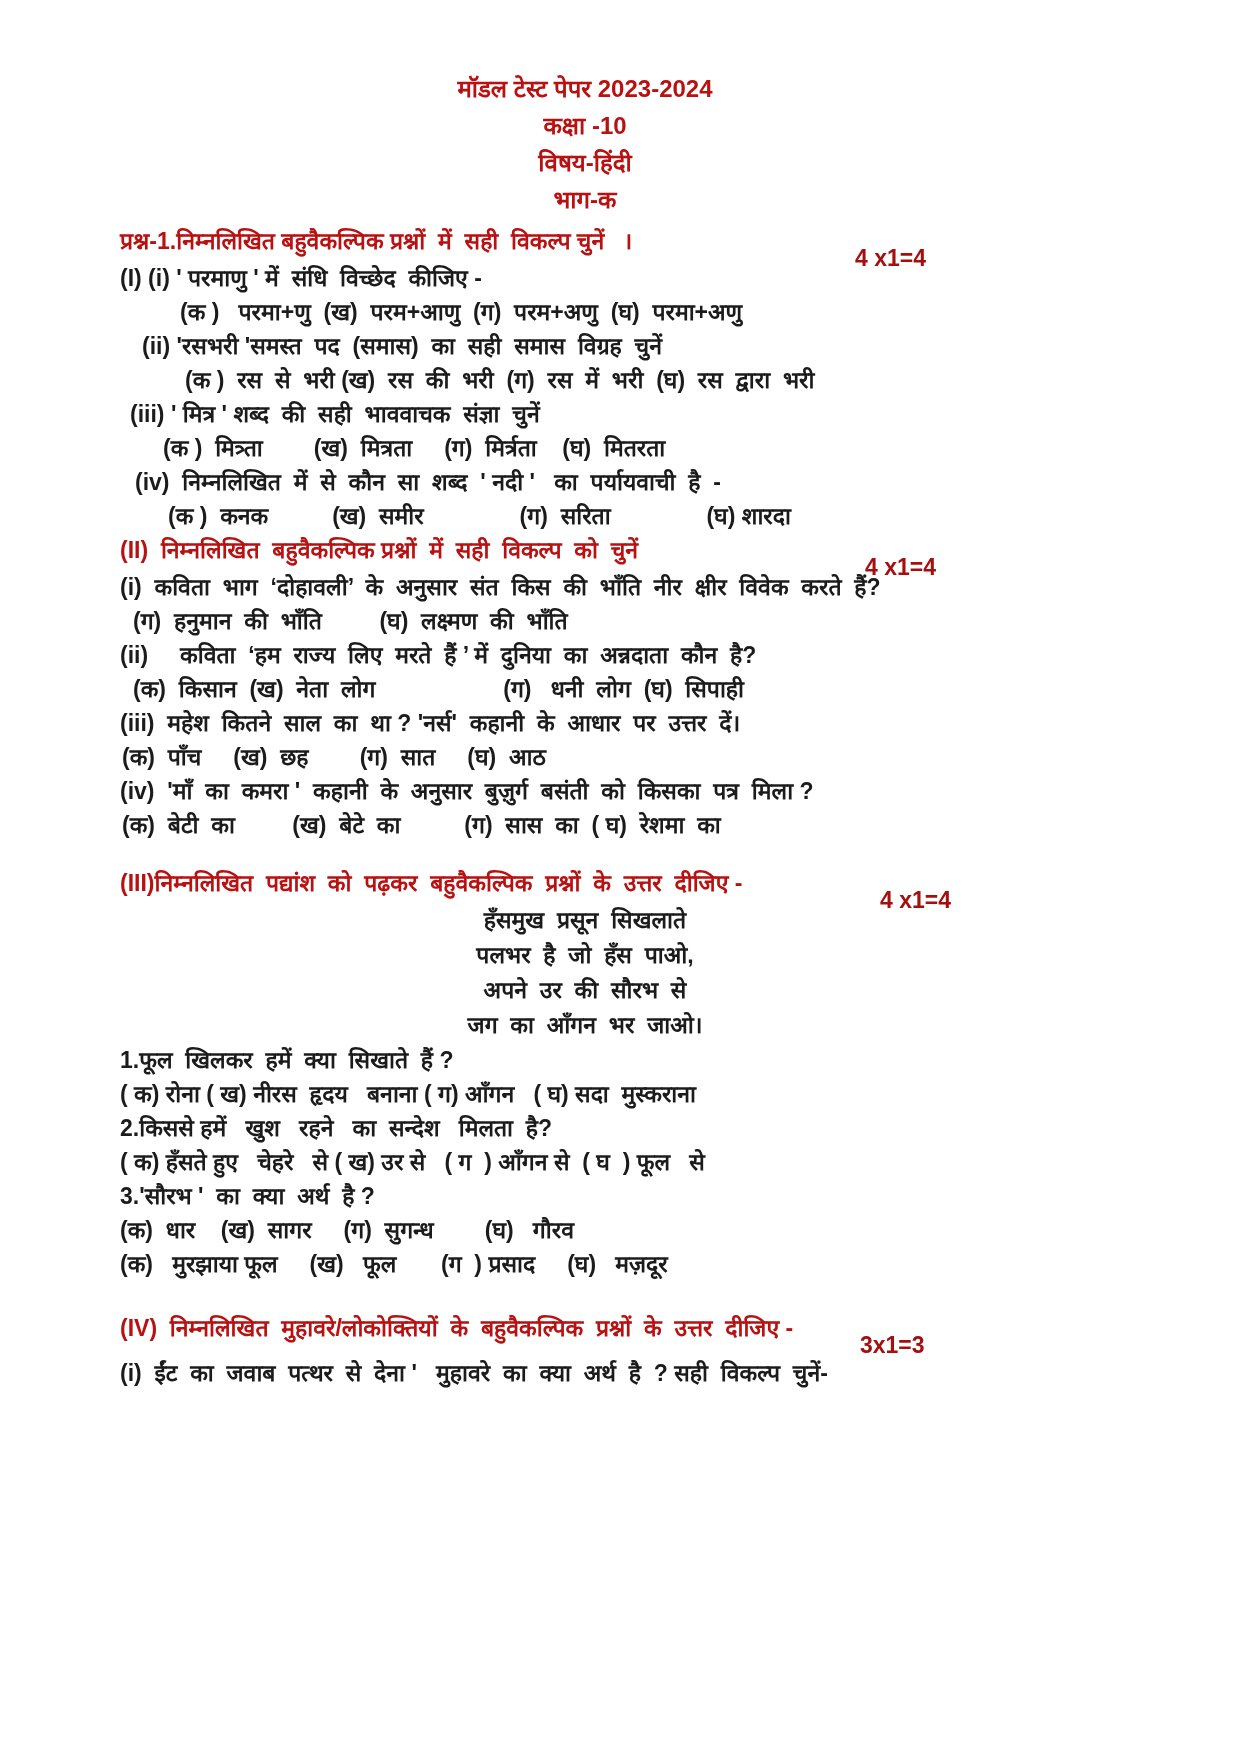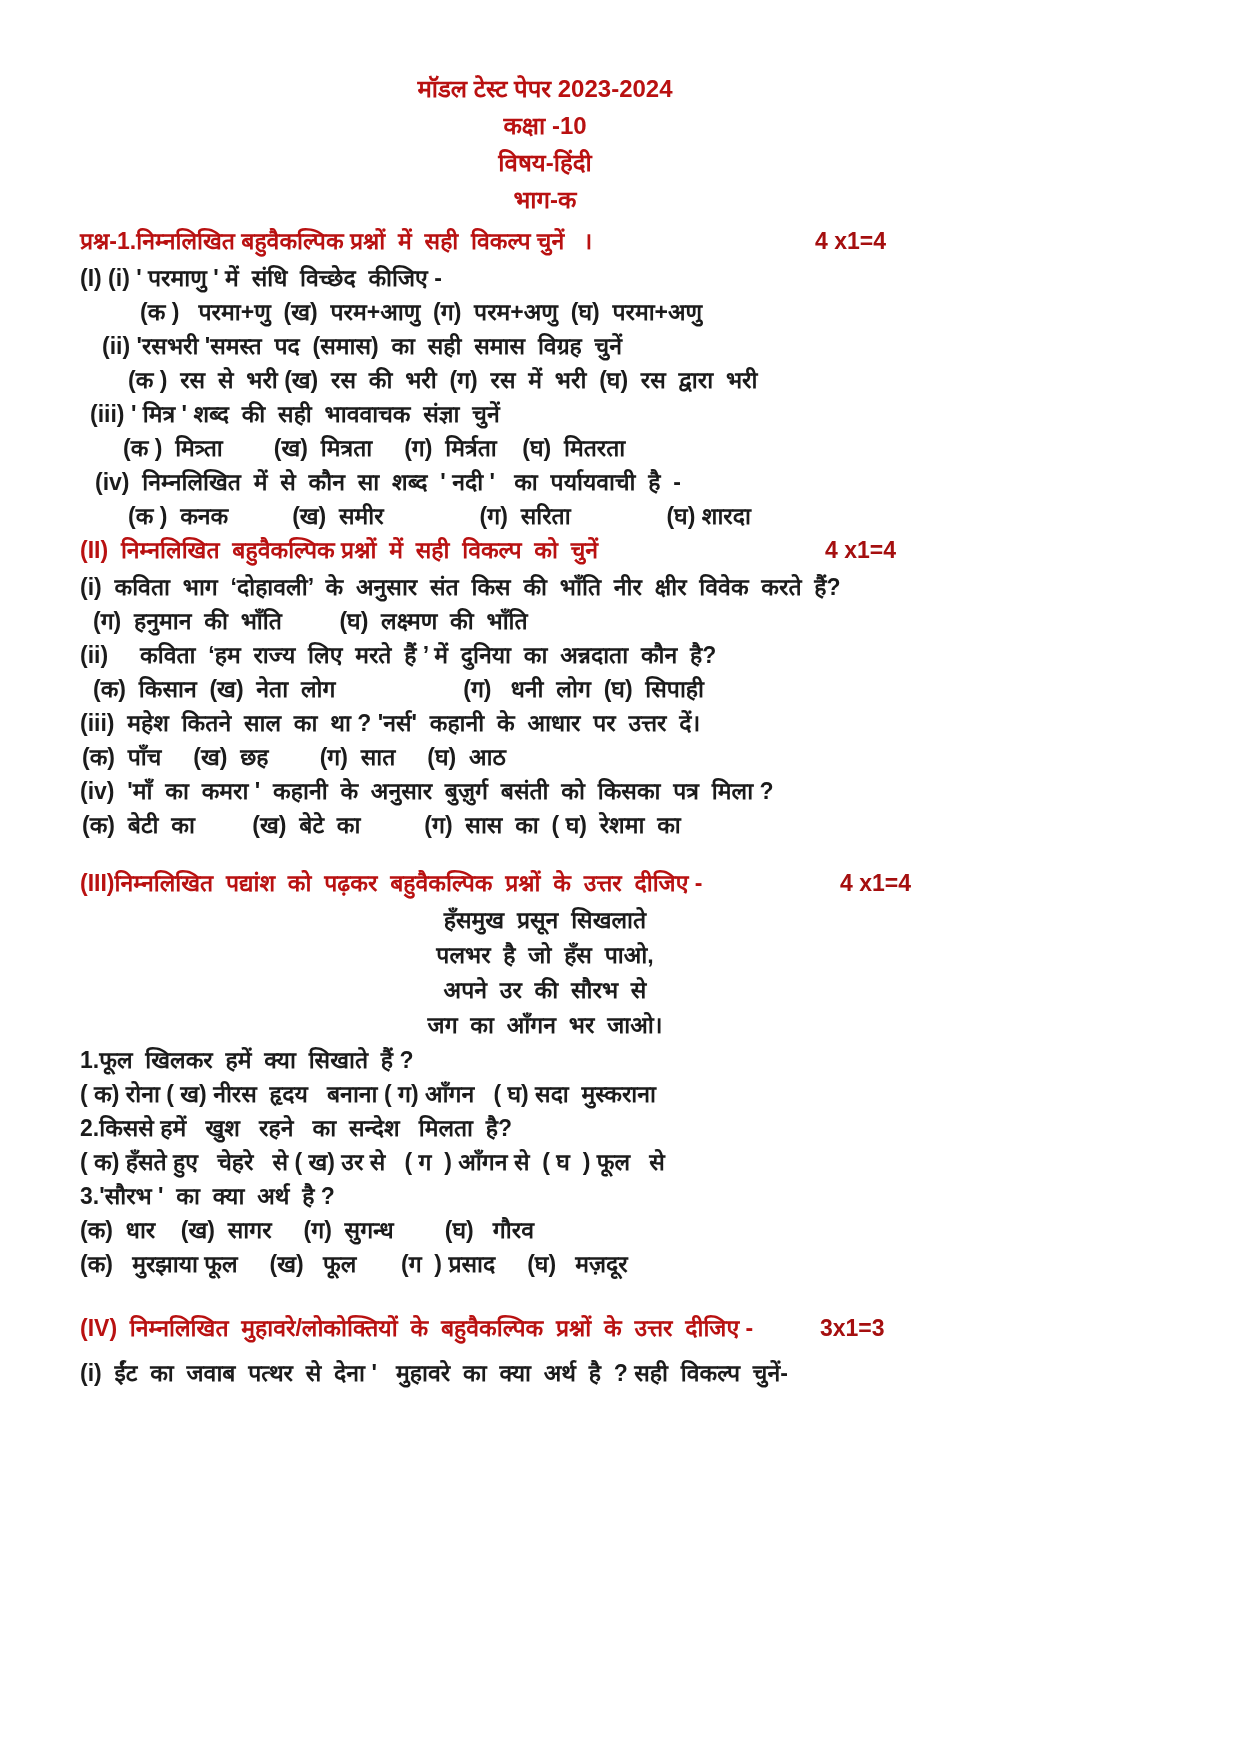--- a/index.html
+++ b/index.html
@@ -11,31 +11,31 @@
   html,body{margin:0;padding:0;background:#ffffff;}
   .page{
     position:relative;
     width:1241px;
     height:1476px;
     background:var(--page_bg);
     font-family:"Liberation Sans", sans-serif;
     font-weight:700;
     color:var(--text_black);
     box-sizing:border-box;
-    padding:70px 80px 0 80px;
+    padding:70px 80px 0 120px;
     overflow:hidden;
   }
   .center-block{width:930px;text-align:center;}
   .hline{line-height:37px;font-size:24px;color:var(--accent_red);white-space:pre;}
   .line{line-height:34px;font-size:23px;white-space:pre;}
   .poem-line{line-height:35px;font-size:23px;white-space:pre;}
   .heading-row{position:relative;line-height:34px;}
   .red{color:var(--accent_red);font-size:23px;white-space:pre;}
   .marks{
-    position:absolute;top:0;
+    position:absolute;top:17px;
     color:var(--marks_red);
     font-size:23px;
     white-space:pre;
   }
   .sec{margin:0;}
   .sec-gap{margin-top:24px;}
   .sec-gap-lg{margin-top:30px;}
   .q1-head{margin-top:6px;}
 </style>
 </head>
@@ -51,21 +51,21 @@
   </div>
 
   <div class="sec q1-head">
     <div class="heading-row">
       <span class="red">प्रश्न-1.निम्नलिखित बहुवैकल्पिक प्रश्नों  में  सही  विकल्प चुनें   ।</span>
       <span class="marks" style="left:735px">4 x1=4</span>
     </div>
     <div class="line">(I) (i) ' परमाणु ' में  संधि  विच्छेद  कीजिए -</div>
     <div class="line" style="margin-left:60px">(क )   परमा+णु  (ख)  परम+आणु  (ग)  परम+अणु  (घ)  परमा+अणु</div>
     <div class="line" style="margin-left:22px">(ii) 'रसभरी 'समस्त  पद  (समास)  का  सही  समास  विग्रह  चुनें</div>
-    <div class="line" style="margin-left:48px">(क )  रस  से  भरी (ख)  रस  की  भरी  (ग)  रस  में  भरी  (घ)  रस  द्वारा  भरी</div>
+    <div class="line" style="margin-left:65px">(क )  रस  से  भरी (ख)  रस  की  भरी  (ग)  रस  में  भरी  (घ)  रस  द्वारा  भरी</div>
     <div class="line" style="margin-left:10px">(iii) ' मित्र ' शब्द  की  सही  भाववाचक  संज्ञा  चुनें</div>
     <div class="line" style="margin-left:43px">(क )  मित्र्ता        (ख)  मित्रता     (ग)  मिर्त्रता    (घ)  मितरता</div>
     <div class="line" style="margin-left:15px">(iv)  निम्नलिखित  में  से  कौन  सा  शब्द  ' नदी '   का  पर्यायवाची  है  -</div>
     <div class="line" style="margin-left:48px">(क )  कनक          (ख)  समीर               (ग)  सरिता               (घ) शारदा</div>
   </div>
 
   <div class="sec">
     <div class="heading-row">
       <span class="red">(II)  निम्नलिखित  बहुवैकल्पिक प्रश्नों  में  सही  विकल्प  को  चुनें</span>
       <span class="marks" style="left:745px">4 x1=4</span>

